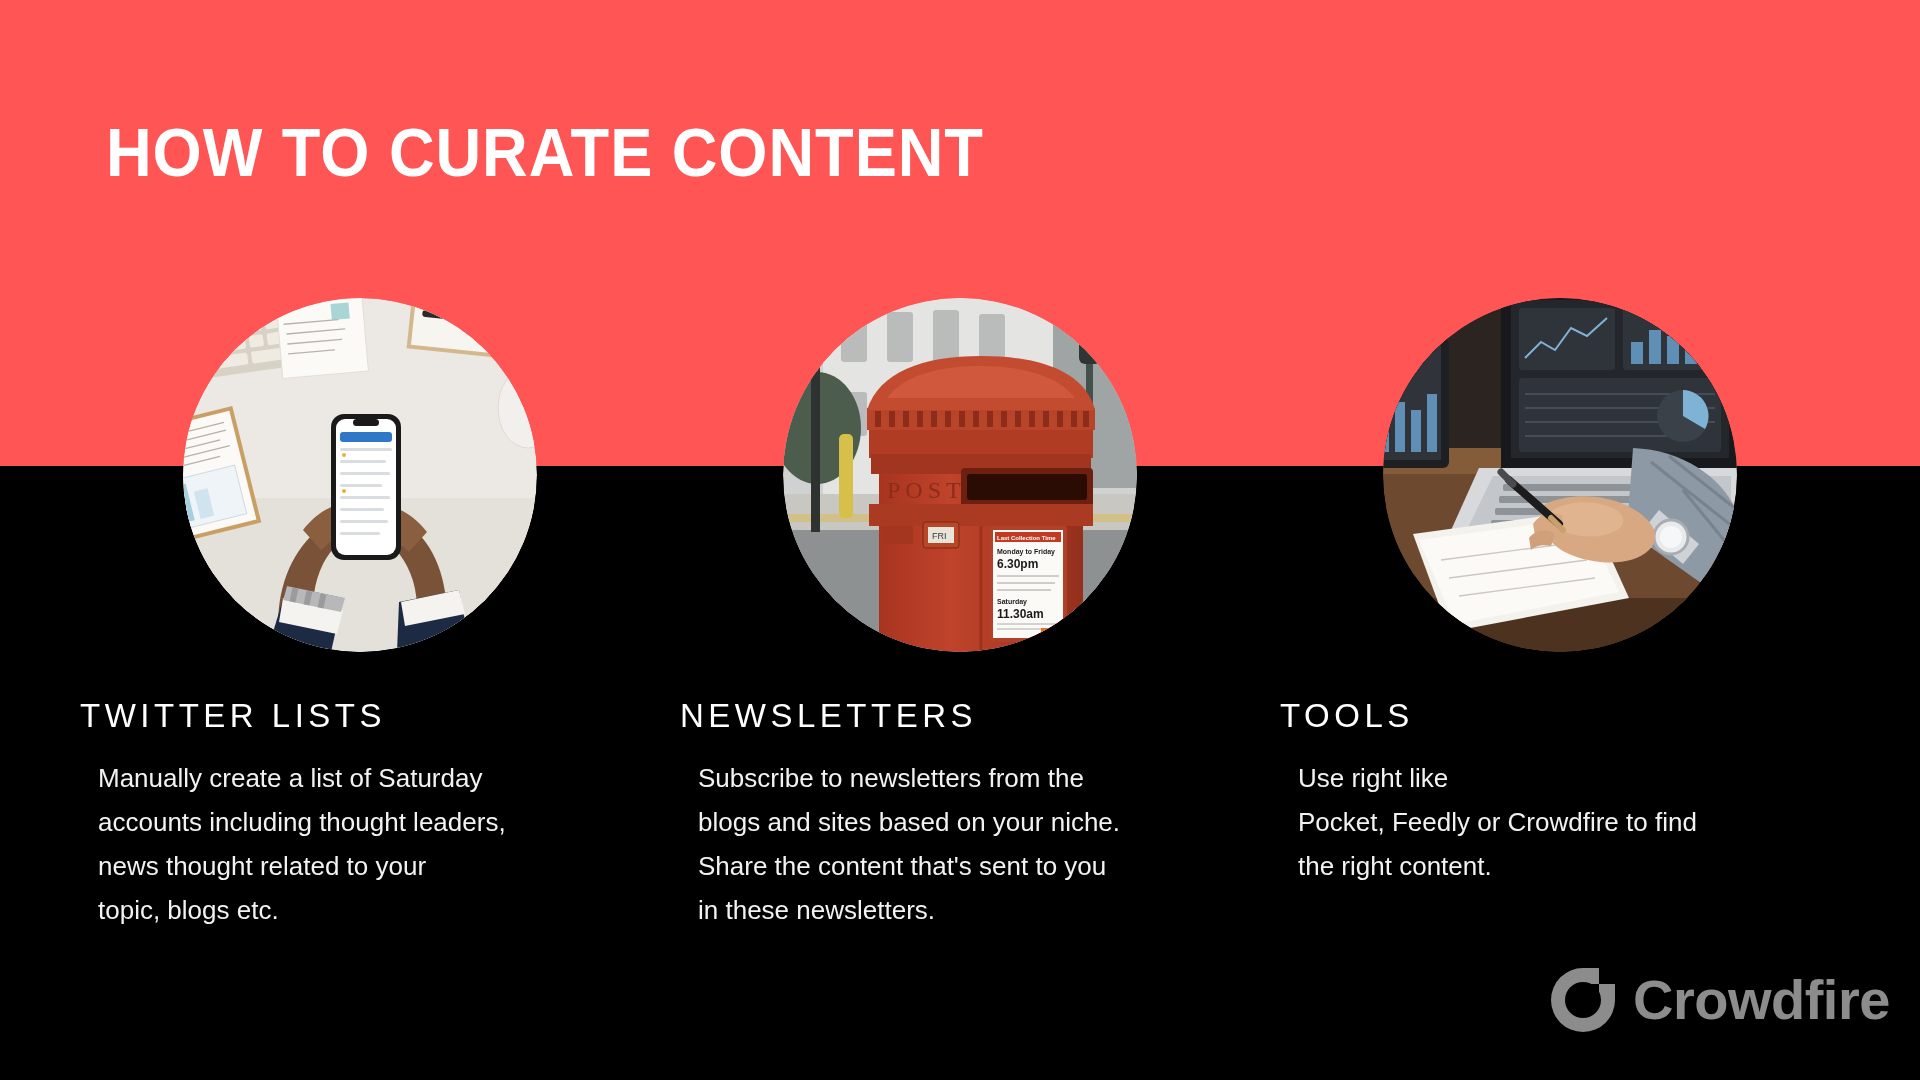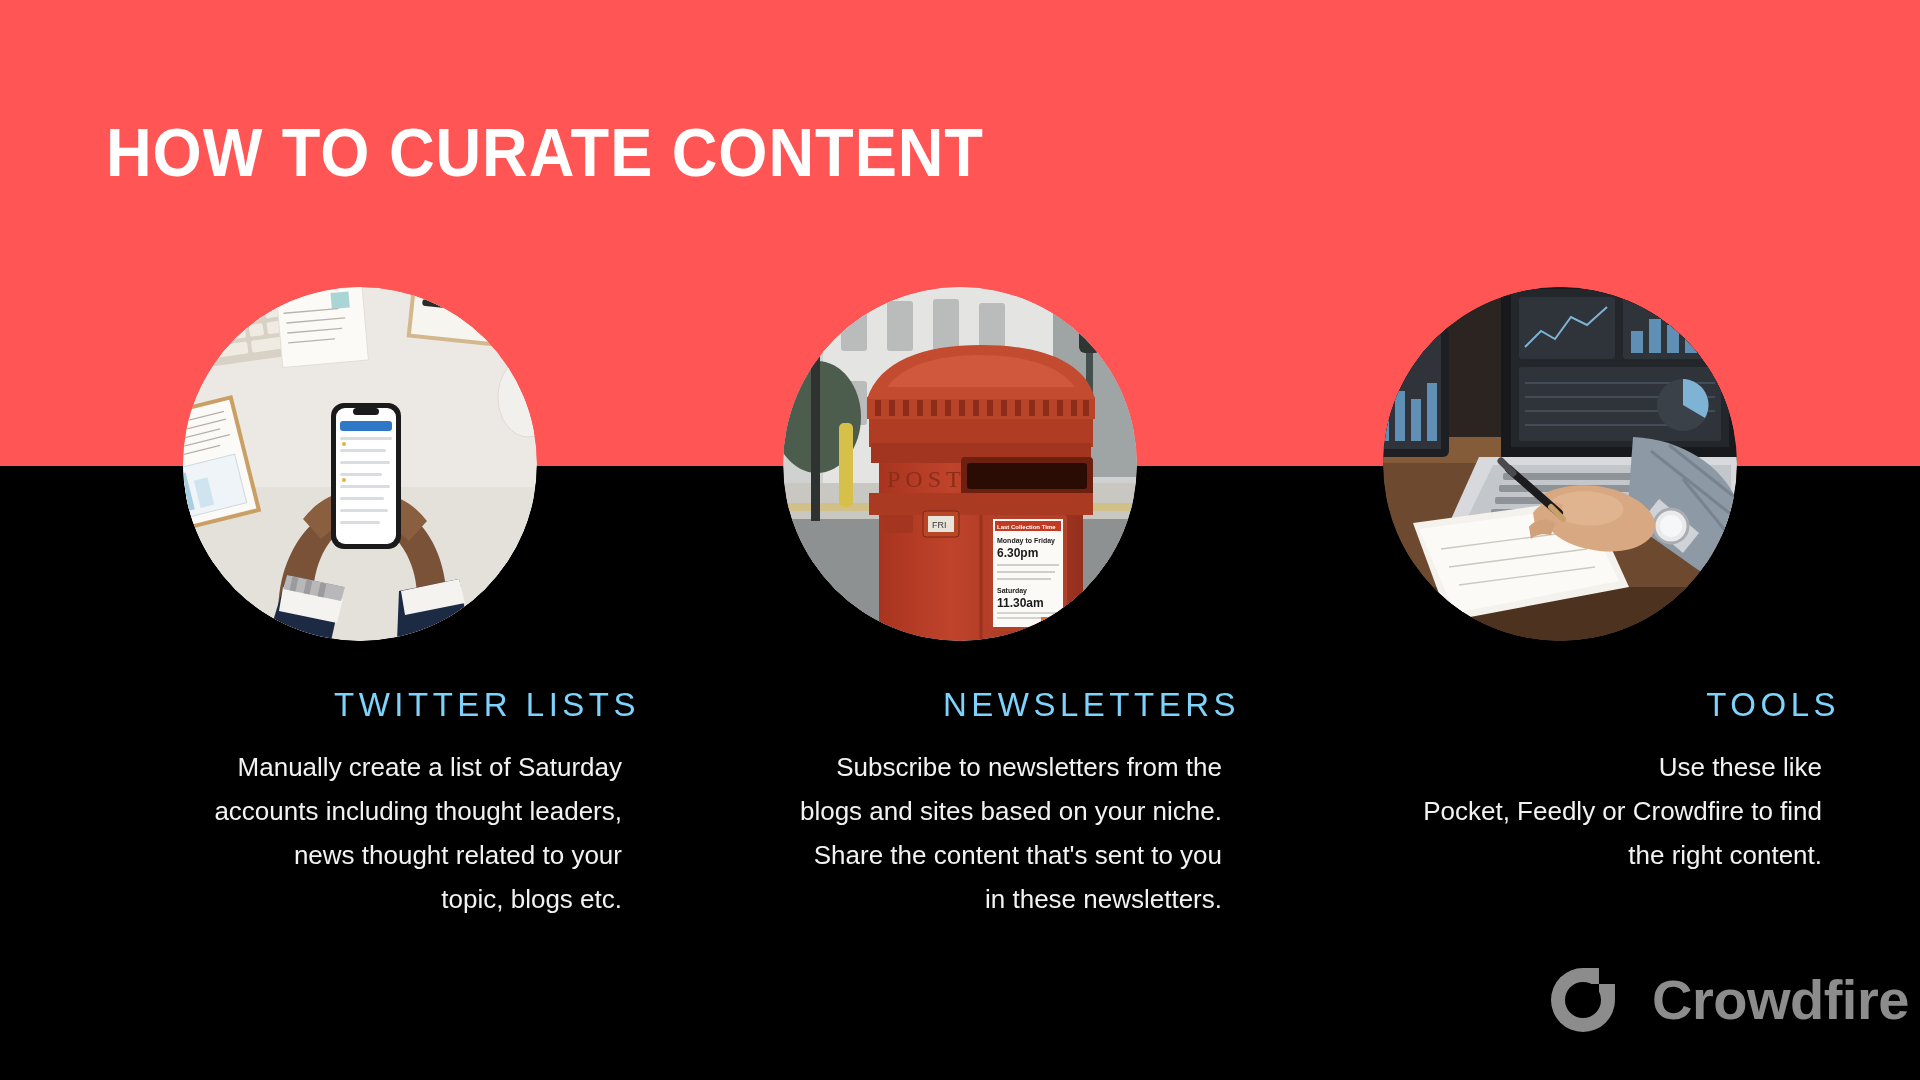--- a/index.html
+++ b/index.html
@@ -35,61 +35,61 @@
     transform-origin:left center;
     white-space:nowrap;
   }
 
   
   .columns {
     position:absolute; left:0; top:0; width:1920px; height:1080px;
   }
   .col {
     position:absolute;
-    top:287px;
+    top:298px;
     width:560px;
-    text-align:right;
+    text-align:left;
   }
   .col-0 { left:80px; }
   .col-1 { left:680px; }
   .col-2 { left:1280px; }
 
   .photo-wrap {
     width:354px; height:354px;
     margin:0 auto;
     border-radius:50%;
     overflow:hidden;
     position:relative;
   }
   .photo-wrap svg { display:block; width:354px; height:354px; }
 
   .col-heading {
     margin-top:46px;
-    color:#7dd3fc;
+    color:#ffffff;
     font-size:33px;
     font-weight:300;
     letter-spacing:4.5px;
     line-height:1.1;
     white-space:nowrap;
   }
   .col-body {
     margin-top:22px;
     color:#F2F2F2;
     font-size:26px;
     font-weight:300;
     line-height:44px;
     padding:0 18px;
   }
   .col-body .ln { display:block; }
 
   
   .logo {
     position:absolute;
     left:1545px; top:962px;
-    display:flex; align-items:center; gap:31px;
+    display:flex; align-items:center; gap:12px;
   }
   .logo-mark { width:76px; height:76px; display:block; }
   .logo-word {
     color:#8C8C8C;
     font-size:56px;
     font-weight:bold;
     letter-spacing:-0.5px;
     line-height:1;
   }
 </style>
@@ -421,21 +421,21 @@
             <path d="M146 240 C152 232 164 230 172 236 L168 248 C160 246 152 248 148 252 Z" fill="#d0a07a"></path>
 
             <path d="M126 182 L176 226" stroke="#1c1c1e" stroke-width="8" stroke-linecap="round"></path>
             <path d="M118 174 L130 186" stroke="#4a4a4e" stroke-width="7" stroke-linecap="round"></path>
             <path d="M168 220 L180 232" stroke="#c9a06a" stroke-width="6" stroke-linecap="round"></path>
           </g>
         </svg>
       </div>
       <div class="col-heading">TOOLS</div>
       <div class="col-body">
-        <span class="ln">Use these like</span>
+        <span class="ln">Use right like</span>
         <span class="ln">Pocket, Feedly or Crowdfire to find</span>
         <span class="ln">the right content.</span>
       </div>
     </div>
 
   </div>
 
   <div class="logo">
     <svg class="logo-mark" viewBox="0 0 76 76" xmlns="http://www.w3.org/2000/svg">
       <path d="M38 6 A32 32 0 1 0 70 38 L70 22 L54 22 L54 38 L38 38 L38 22 L54 22 L54 6 Z" fill="#8C8C8C"></path>

